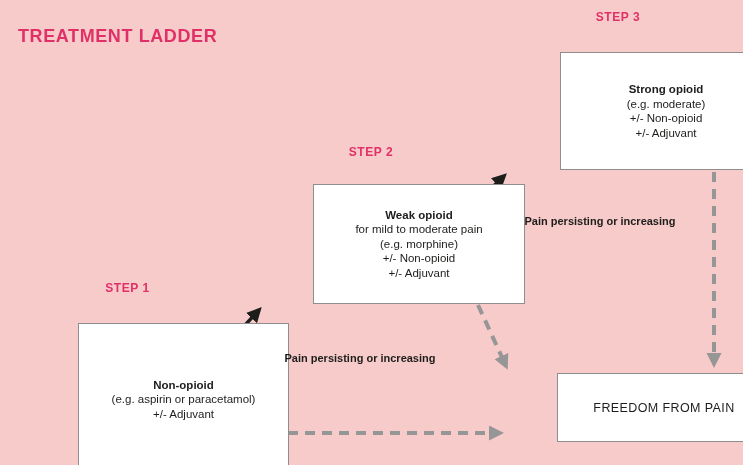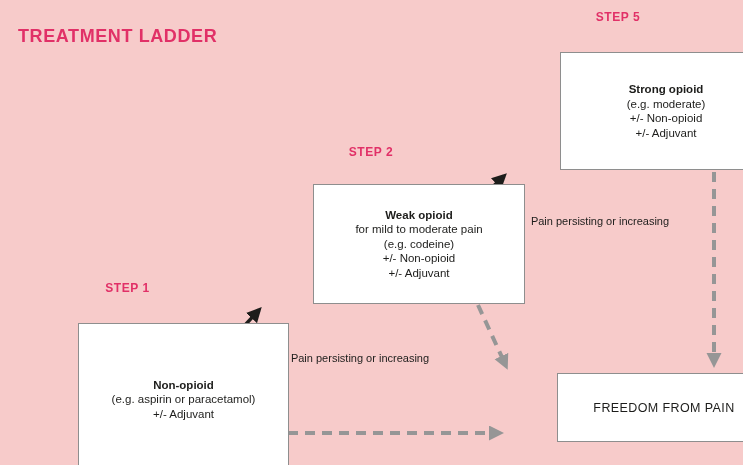--- a/index.html
+++ b/index.html
@@ -48,40 +48,40 @@
   .outcome-box {
     font-size: 12.5px;
     font-weight: normal;
     letter-spacing: 0.4px;
   }
   .edge-label {
     position: absolute;
     width: 220px;
     text-align: center;
     font-size: 11px;
-    font-weight: normal;
+    font-weight: bold;
     color: var(--text, #1d1d1b);
   }
   .arrows {
     position: absolute;
     left: 0; top: 0;
     width: 743px; height: 465px;
     pointer-events: none;
   }
 </style>
 </head>
 <body>
 
 <div class="canvas">
 
   <div class="title">TREATMENT LADDER</div>
 
   <div class="step-label" style="left:22px; top:281px; width:211px;">STEP 1</div>
   <div class="step-label" style="left:265px; top:145px; width:212px;">STEP 2</div>
-  <div class="step-label" style="left:512px; top:10px; width:212px;">STEP 5</div>
+  <div class="step-label" style="left:512px; top:10px; width:212px;">STEP 3</div>
 
   <svg class="arrows" viewBox="0 0 743 465">
     <defs>
       <marker id="headBlack" markerUnits="userSpaceOnUse" markerWidth="17" markerHeight="16" refX="11" refY="7.5" orient="auto">
         <path d="M0,0 L15,7.5 L0,15 Z" fill="#1d1d1b"></path>
       </marker>
       <marker id="headGray" markerUnits="userSpaceOnUse" markerWidth="17" markerHeight="16" refX="11" refY="7.5" orient="auto">
         <path d="M0,0 L15,7.5 L0,15 Z" fill="#969696"></path>
       </marker>
     </defs>
@@ -97,21 +97,21 @@
       <div class="box-heading">Non-opioid</div>
       <div>(e.g. aspirin or paracetamol)</div>
       <div>+/- Adjuvant</div>
     </div>
   </div>
 
   <div class="box" style="left:265px; top:184px; width:212px; height:120px;">
     <div class="box-inner">
       <div class="box-heading">Weak opioid</div>
       <div>for mild to moderate pain</div>
-      <div>(e.g. codeine)</div>
+      <div>(e.g. morphine)</div>
       <div>+/- Non-opioid</div>
       <div>+/- Adjuvant</div>
     </div>
   </div>
 
   <div class="box" style="left:512px; top:52px; width:212px; height:118px;">
     <div class="box-inner">
       <div class="box-heading">Strong opioid</div>
       <div>(e.g. moderate)</div>
       <div>+/- Non-opioid</div>

